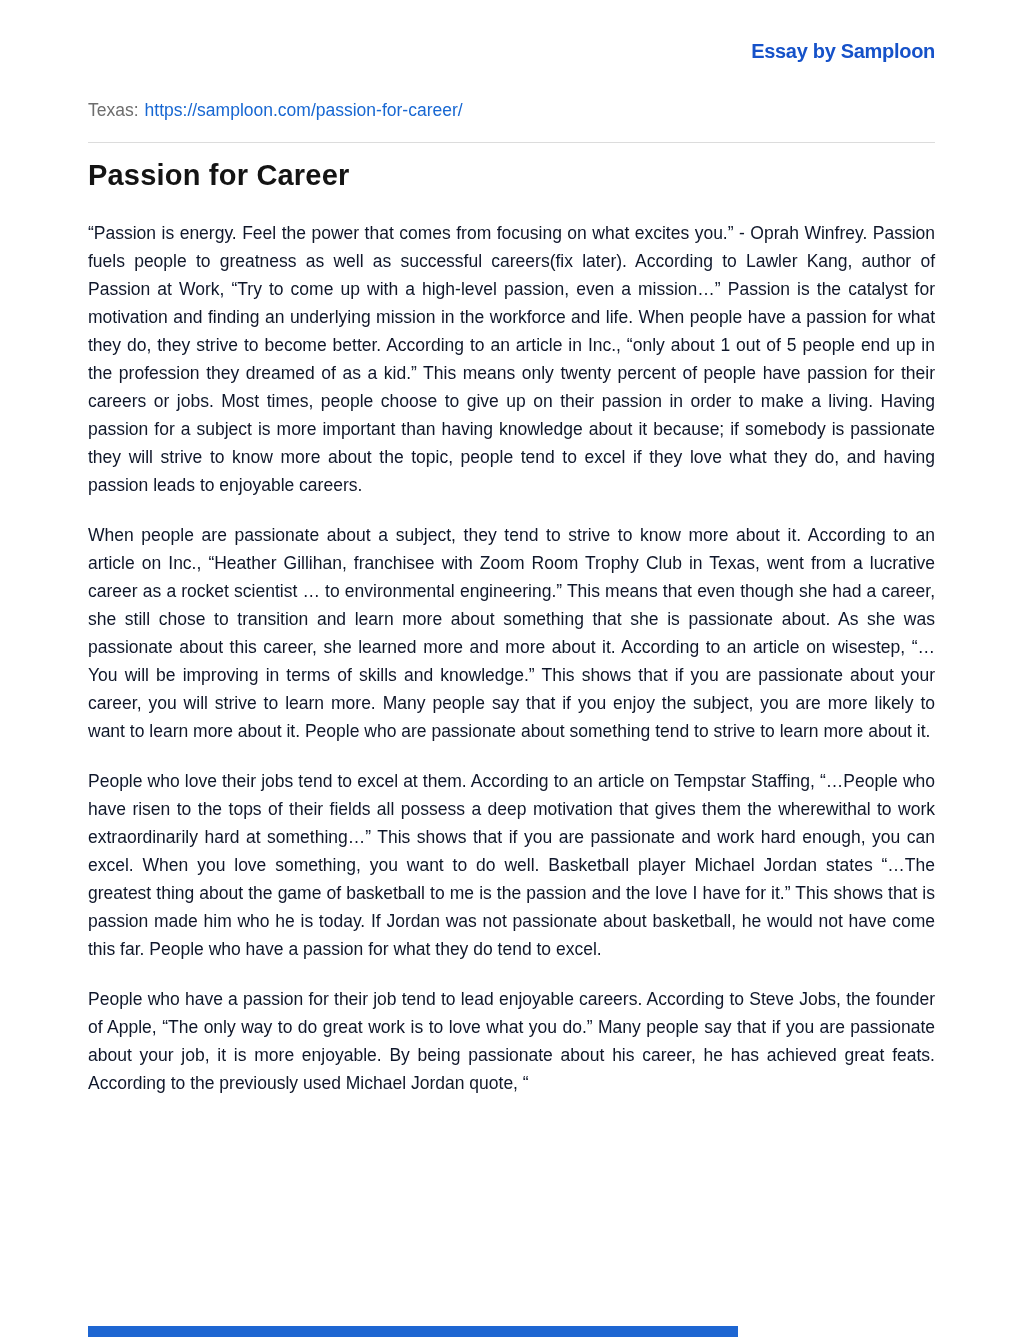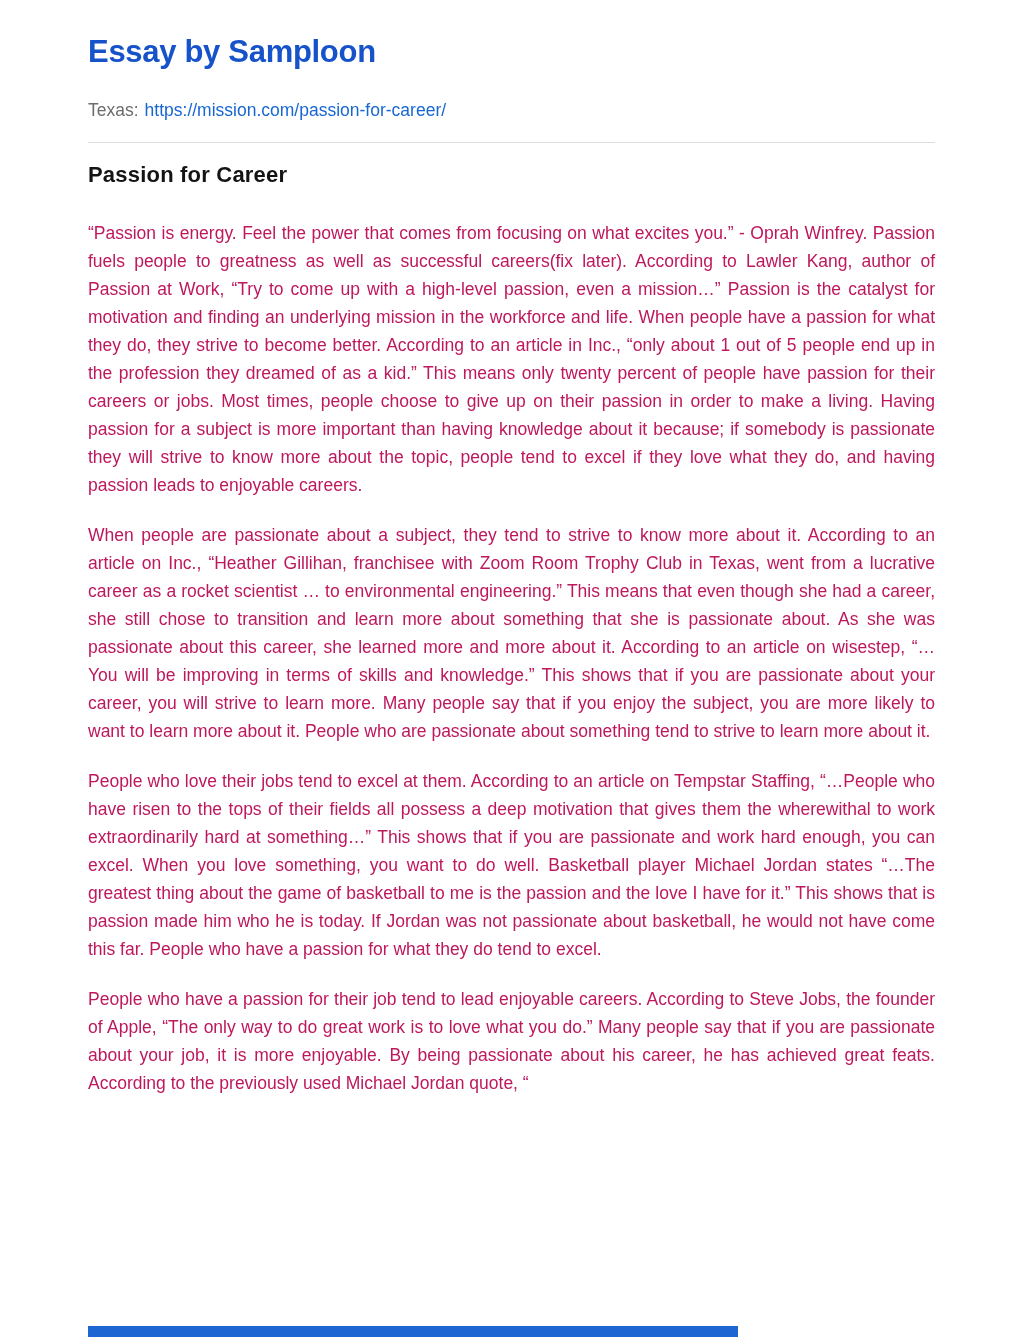--- a/index.html
+++ b/index.html
@@ -13,76 +13,77 @@
     height: 1337px;
     background: #ffffff;
     overflow: hidden;
     box-sizing: border-box;
   }
   .content {
     padding: 33px 89px 0 88px;
   }
   .site-title {
     margin: 0 0 28px 0;
-    font-size: 31px;
+    font-size: 20px;
     line-height: 37px;
     font-weight: bold;
     letter-spacing: -0.3px;
     color: var(--accent, #1652c9);
+    text-align: right;
   }
   .source-line {
     margin: 0 0 20px 0;
     font-size: 17.5px;
     line-height: 24px;
     color: #6d6d6d;
   }
   .source-link {
     color: var(--link, #1767d2);
     text-decoration: none;
     margin-left: 6px;
   }
   .divider {
     border: none;
     border-top: 1px solid #dcdcdc;
     margin: 0 0 14px 0;
   }
   .article-title {
     margin: 0 0 26px 0;
-    font-size: 22px;
+    font-size: 29px;
     line-height: 36px;
     font-weight: bold;
     letter-spacing: 0.2px;
     color: #141414;
   }
   .essay p {
     margin: 0 0 22px 0;
     font-size: 17.5px;
     line-height: 28px;
-    color: #be185d;
+    color: #0f172a;
     text-align: justify;
   }
   .bottom-quote-bar {
     position: absolute;
     left: 88px;
     bottom: 0;
     width: 650px;
     height: 11px;
     background: var(--bar, #1e66d2);
   }
 </style>
 </head>
 <body>
 
 <div class="page">
   <div class="content">
 
     <h1 class="site-title">Essay by Samploon</h1>
 
     <div class="source-line">
-      <span>Texas:</span><a class="source-link" href="#">https://mission.com/passion-for-career/</a>
+      <span>Texas:</span><a class="source-link" href="#">https://samploon.com/passion-for-career/</a>
     </div>
 
     <hr class="divider">
 
     <h2 class="article-title">Passion for Career</h2>
 
     <div class="essay">
       <p>“Passion is energy. Feel the power that comes from focusing on what excites you.” - Oprah Winfrey. Passion fuels people to greatness as well as successful careers(fix later). According to Lawler Kang, author of Passion at Work, “Try to come up with a high-level passion, even a mission…” Passion is the catalyst for motivation and finding an underlying mission in the workforce and life. When people have a passion for what they do, they strive to become better. According to an article in Inc., “only about 1 out of 5 people end up in the profession they dreamed of as a kid.” This means only twenty percent of people have passion for their careers or jobs. Most times, people choose to give up on their passion in order to make a living. Having passion for a subject is more important than having knowledge about it because; if somebody is passionate they will strive to know more about the topic, people tend to excel if they love what they do, and having passion leads to enjoyable careers.</p>
       <p>When people are passionate about a subject, they tend to strive to know more about it. According to an article on Inc., “Heather Gillihan, franchisee with Zoom Room Trophy Club in Texas, went from a lucrative career as a rocket scientist … to environmental engineering.” This means that even though she had a career, she still chose to transition and learn more about something that she is passionate about. As she was passionate about this career, she learned more and more about it. According to an article on wisestep, “… You will be improving in terms of skills and knowledge.” This shows that if you are passionate about your career, you will strive to learn more. Many people say that if you enjoy the subject, you are more likely to want to learn more about it. People who are passionate about something tend to strive to learn more about it.</p>
       <p>People who love their jobs tend to excel at them. According to an article on Tempstar Staffing, “…People who have risen to the tops of their fields all possess a deep motivation that gives them the wherewithal to work extraordinarily hard at something…” This shows that if you are passionate and work hard enough, you can excel. When you love something, you want to do well. Basketball player Michael Jordan states “…The greatest thing about the game of basketball to me is the passion and the love I have for it.” This shows that is passion made him who he is today. If Jordan was not passionate about basketball, he would not have come this far. People who have a passion for what they do tend to excel.</p>

